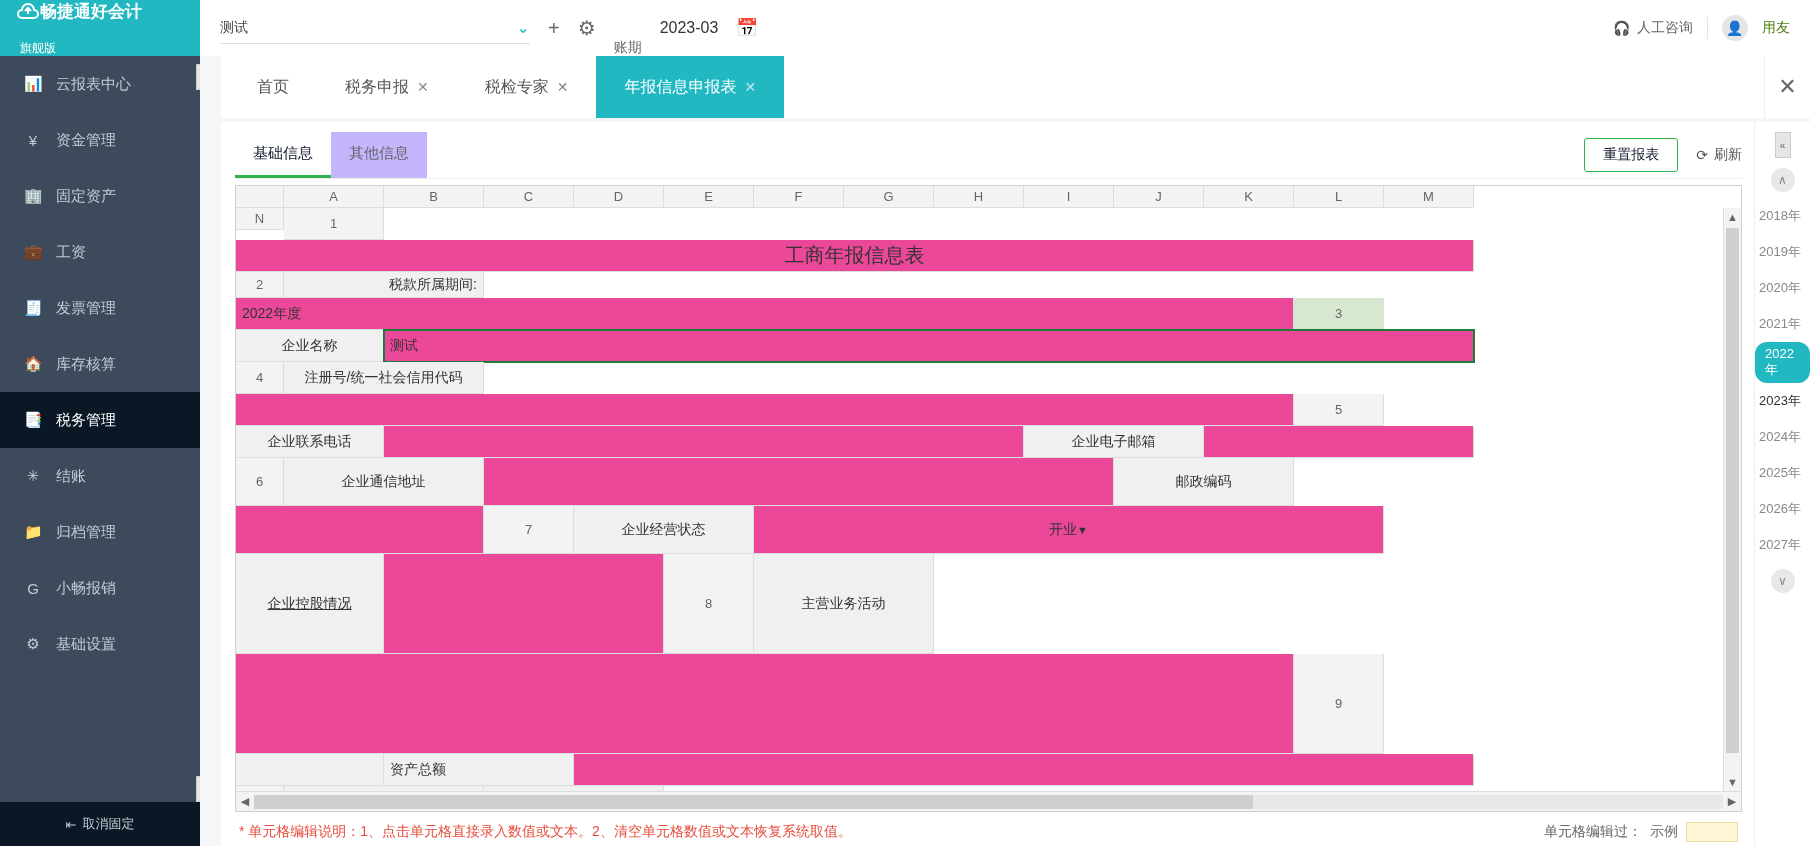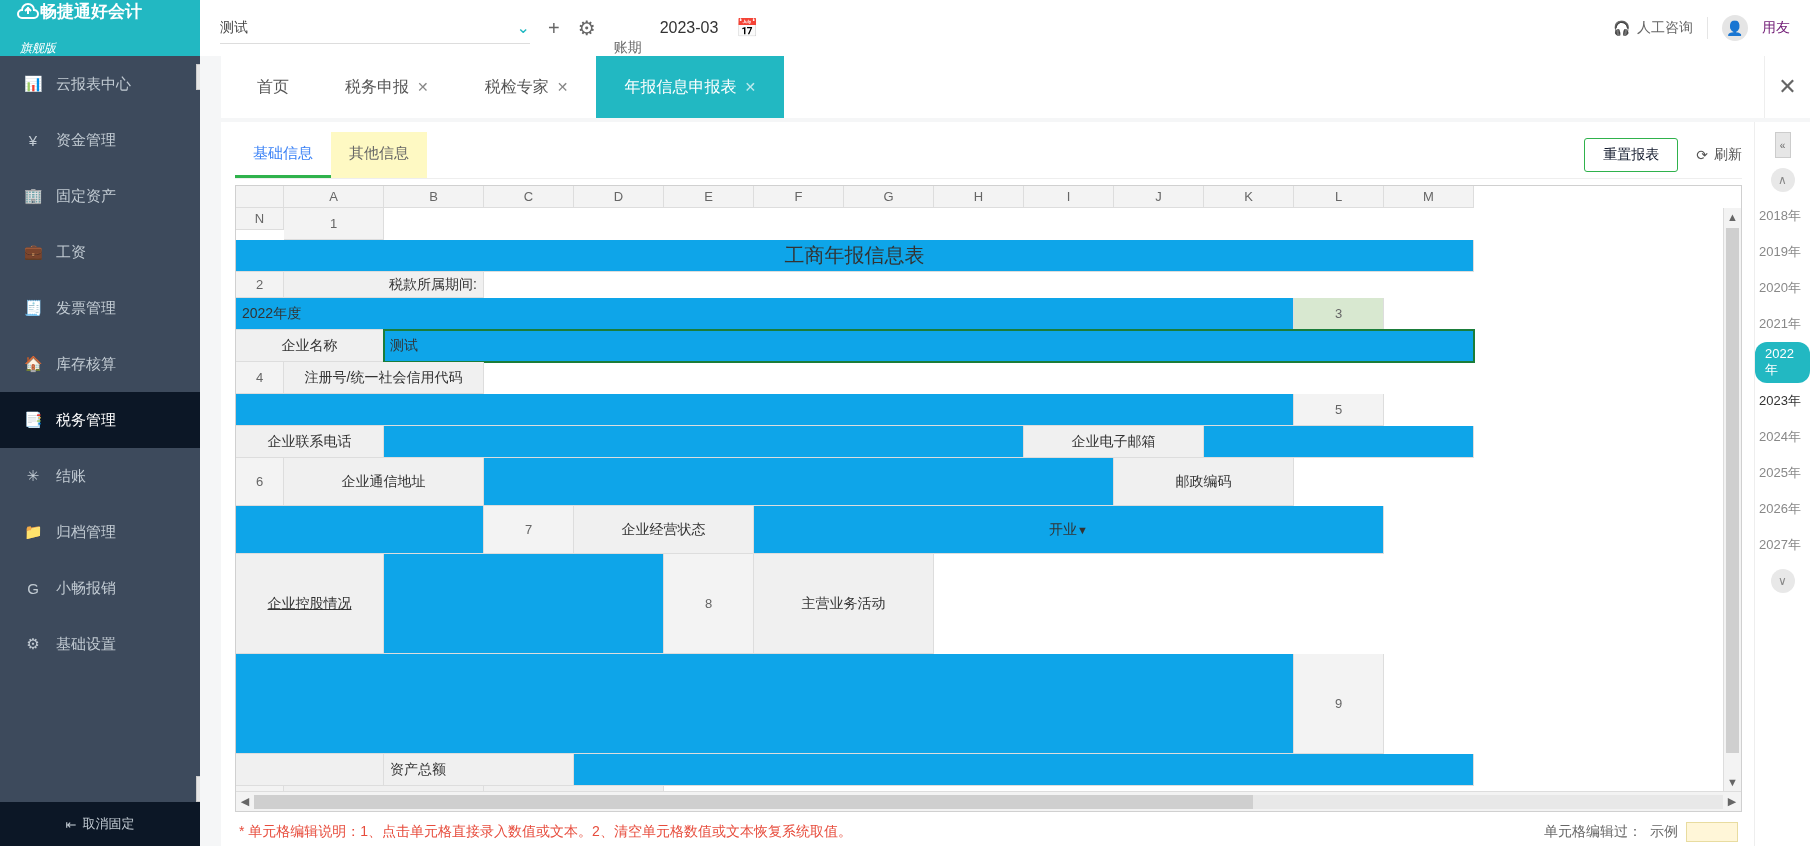--- a/index.html
+++ b/index.html
@@ -4,34 +4,34 @@
 <style>
 * { margin: 0; padding: 0; box-sizing: border-box; font-family: "Microsoft YaHei", Arial, sans-serif; }
 body { background: #fff; font-size: 14px; color: #333; overflow: hidden; }
 
 
 .header { display: flex; align-items: center; height: 56px; background: #fff; }
 .logo-block { width: 200px; height: 56px; background: #22b8c2; color: #fff; display: flex; flex-direction: column; justify-content: center; padding-left: 16px; }
 .logo-block .logo-row { display: flex; align-items: center; }
 .logo-block .logo-icon { width: 24px; height: 24px; }
 .logo-block .logo-text { font-size: 17px; font-weight: bold; }
-.logo-block .edition { font-size: 12px; margin-top: 16px; padding-left: 4px; font-style: italic; }
+.logo-block .edition { font-size: 12px; margin-top: 16px; padding-left: 4px; }
 .header-mid { flex: 1; display: flex; align-items: center; padding-left: 20px; gap: 18px; }
 .account-select { display: flex; align-items: center; width: 310px; border-bottom: 1px solid #ddd; padding: 6px 0; justify-content: space-between; cursor: pointer; }
 .account-select .sel-text { color: #444; }
 .chev-icon { color: #22b8c2; font-size: 16px; }
 .plus-btn, .gear-btn { color: #666; font-size: 20px; cursor: pointer; }
 .period-label { color: #666; margin-top: 40px; }
 .period-val { color: #333; font-size: 16px; }
 .cal-icon { color: #22b8c2; font-size: 18px; }
 .header-right { display: flex; align-items: center; gap: 14px; padding-right: 20px; }
 .consult { display: flex; align-items: center; gap: 6px; color: #666; cursor: pointer; }
 .divider-v { width: 1px; height: 22px; background: #e5e5e5; }
 .avatar { width: 26px; height: 26px; border-radius: 50%; background: #e5e5e5; display: flex; align-items: center; justify-content: center; color: #aaa; font-size: 14px; }
-.user-name { color: #701a75; }
+.user-name { color: #4d7c0f; }
 
 
 .main { display: flex; height: calc(100vh - 56px); }
 .sidebar { width: 200px; background: #3d4a5c; color: #c2cbd3; display: flex; flex-direction: column; position: relative; }
 .sidebar-item { display: flex; align-items: center; gap: 14px; height: 56px; padding-left: 24px; cursor: pointer; font-size: 15px; }
 .sidebar-item.active { background: #0c1726; color: #fff; }
 .sidebar-item .sb-icon { width: 18px; text-align: center; }
 .sidebar-collapse { margin-top: auto; height: 44px; display: flex; align-items: center; justify-content: center; gap: 6px; background: #0c1726; color: #c2cbd3; font-size: 13px; cursor: pointer; }
 .side-handle { position: absolute; right: -10px; top: 8px; width: 14px; height: 26px; background: #e6e6e6; border: 1px solid #ccc; font-size: 10px; display: flex; align-items: center; justify-content: center; color: #666; cursor: pointer; }
 .side-handle.bot { top: auto; bottom: 44px; }
@@ -43,31 +43,31 @@
 .tab.active { background: #22b8c2; color: #fff; }
 .tab .close { font-size: 14px; color: inherit; opacity: .7; }
 .tabbar-close { position: absolute; right: 0; top: 0; width: 46px; height: 62px; display: flex; align-items: center; justify-content: center; font-size: 22px; color: #666; cursor: pointer; border-left: 1px solid #eee; }
 
 .workspace { flex: 1; display: flex; background: #fff; margin-top: 4px; overflow: hidden; }
 .ws-main { flex: 1; display: flex; flex-direction: column; padding: 10px 12px 0 14px; overflow: hidden; }
 
 .subtab-row { display: flex; align-items: center; justify-content: space-between; border-bottom: 1px solid #eee; }
 .subtabs { display: flex; }
 .subtab { padding: 12px 18px; font-size: 15px; color: #666; cursor: pointer; }
-.subtab.active { color: #3b82f6; border-bottom: 3px solid #2fb24c; }
-.subtab.inactive { background: #fef9c3; }
+.subtab.active { color: #0f172a; border-bottom: 3px solid #2fb24c; }
+.subtab.inactive { background: #c4b5fd; }
 .subactions { display: flex; align-items: center; gap: 18px; }
 .btn-outline { border: 1px solid #2fb24c; color: #0f172a; background: #fff; padding: 7px 18px; border-radius: 3px; font-size: 14px; cursor: pointer; }
 .btn-refresh { display: flex; align-items: center; gap: 6px; color: #555; cursor: pointer; }
 
 
 .sheet-wrap { flex: 1; overflow: hidden; border: 1px solid #d0d0d0; margin-top: 6px; position: relative; display: flex; flex-direction: column; }
 .sheet { display: grid; grid-template-columns: 48px 100px 100px repeat(11, 90px); }
 .sheet-scroll { flex: 1; overflow: hidden; }
-.sh-cell { border-right: 1px solid #ddd; border-bottom: 1px solid #ddd; background: #0ea5e9; display: flex; align-items: center; padding: 0 6px; font-size: 14px; min-height: 26px; }
+.sh-cell { border-right: 1px solid #ddd; border-bottom: 1px solid #ddd; background: #ec4899; display: flex; align-items: center; padding: 0 6px; font-size: 14px; min-height: 26px; }
 .sh-colhdr { background: #f3f3f3; justify-content: center; color: #666; font-size: 13px; height: 22px; min-height: 22px; }
 .sh-rowhdr { background: #f3f3f3; justify-content: center; color: #666; font-size: 13px; }
 .sh-corner { background: #f3f3f3; }
 .sh-title { font-size: 20px; justify-content: center; font-weight: 400; color: #333; }
 .sh-label { background: #f0f0f0; justify-content: center; text-align: center; }
 .sh-labelr { background: #f0f0f0; justify-content: flex-end; }
 .sh-sel-row { background: #d8e8d0; }
 .sel-cell { outline: 2px solid #1b7d3a; outline-offset: -1px; }
 .sh-dd { justify-content: space-between; }
 .sh-dd::after { content: "▼"; font-size: 11px; color: #333; }

